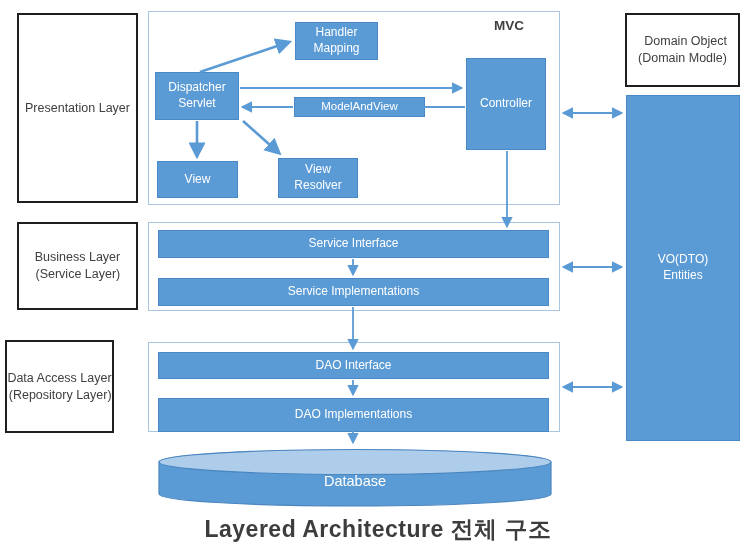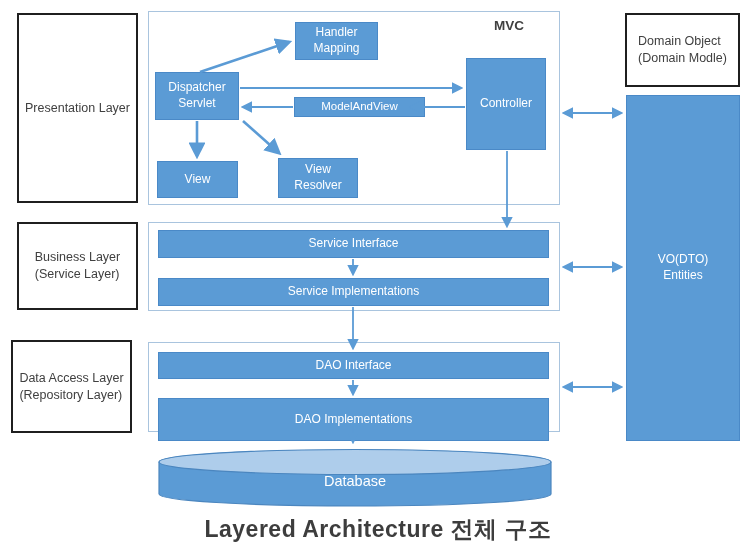--- a/index.html
+++ b/index.html
@@ -30,21 +30,21 @@
     box-sizing: border-box;
   }
   .black-box {
     position: absolute;
     border: 2.5px solid var(--black-border);
     background: #ffffff;
     color: var(--text-dark);
     display: flex;
     align-items: center;
     justify-content: center;
-    text-align: left;
+    text-align: right;
     white-space: pre-line;
     font-size: 12.5px;
     line-height: 1.35;
     box-sizing: border-box;
   }
   .node {
     position: absolute;
     background: var(--node-fill);
     border: 1px solid var(--node-border);
     color: var(--text-light);
@@ -94,21 +94,21 @@
   }
 </style>
 </head>
 <body>
 
 <div class="stage">
 
   <div class="black-box" style="left:17px; top:13px; width:121px; height:190px;">Presentation Layer</div>
   <div class="black-box" style="left:17px; top:222px; width:121px; height:88px;">Business Layer
 (Service Layer)</div>
-  <div class="black-box" style="left:11px; top:340px; width:121px; height:93px;">Data Access Layer
+  <div class="black-box" style="left:5px; top:340px; width:109px; height:93px;">Data Access Layer
 (Repository Layer)</div>
 
   <div class="frame" style="left:148px; top:11px; width:412px; height:194px;"></div>
   <div class="frame" style="left:148px; top:222px; width:412px; height:89px;"></div>
   <div class="frame" style="left:148px; top:342px; width:412px; height:90px;"></div>
 
   <div class="mvc-label" style="left:494px; top:18px;">MVC</div>
 
   <div class="node" style="left:295px; top:22px; width:83px; height:38px;">Handler
 Mapping</div>
@@ -117,21 +117,21 @@
   <div class="node small" style="left:294px; top:97px; width:131px; height:20px;">ModelAndView</div>
   <div class="node" style="left:466px; top:58px; width:80px; height:92px;">Controller</div>
   <div class="node" style="left:157px; top:161px; width:81px; height:37px;">View</div>
   <div class="node" style="left:278px; top:158px; width:80px; height:40px;">View
 Resolver</div>
 
   <div class="node bar" style="left:158px; top:230px; width:391px; height:28px;">Service Interface</div>
   <div class="node bar" style="left:158px; top:278px; width:391px; height:28px;">Service Implementations</div>
 
   <div class="node bar" style="left:158px; top:352px; width:391px; height:27px;">DAO Interface</div>
-  <div class="node bar" style="left:158px; top:398px; width:391px; height:43px;">DAO Implementations</div>
+  <div class="node bar" style="left:158px; top:398px; width:391px; height:34px;">DAO Implementations</div>
 
   <div class="black-box" style="left:625px; top:13px; width:115px; height:74px; border-width:2px;">Domain Object
 (Domain Modle)</div>
   <div class="node" style="left:626px; top:95px; width:114px; height:346px; align-items:center;">VO(DTO)
 Entities</div>
 
   <svg class="overlay" style="left:156px; top:445px;" width="398" height="66">
     <path class="cyl-body" d="M 3,17 L 3,49 A 196,12 0 0 0 395,49 L 395,17 A 196,12 0 0 0 3,17 Z"></path>
     <ellipse class="cyl-top" cx="199" cy="17" rx="196" ry="12.5"></ellipse>
     <text class="cyl-text" x="199" y="41" text-anchor="middle">Database</text>

